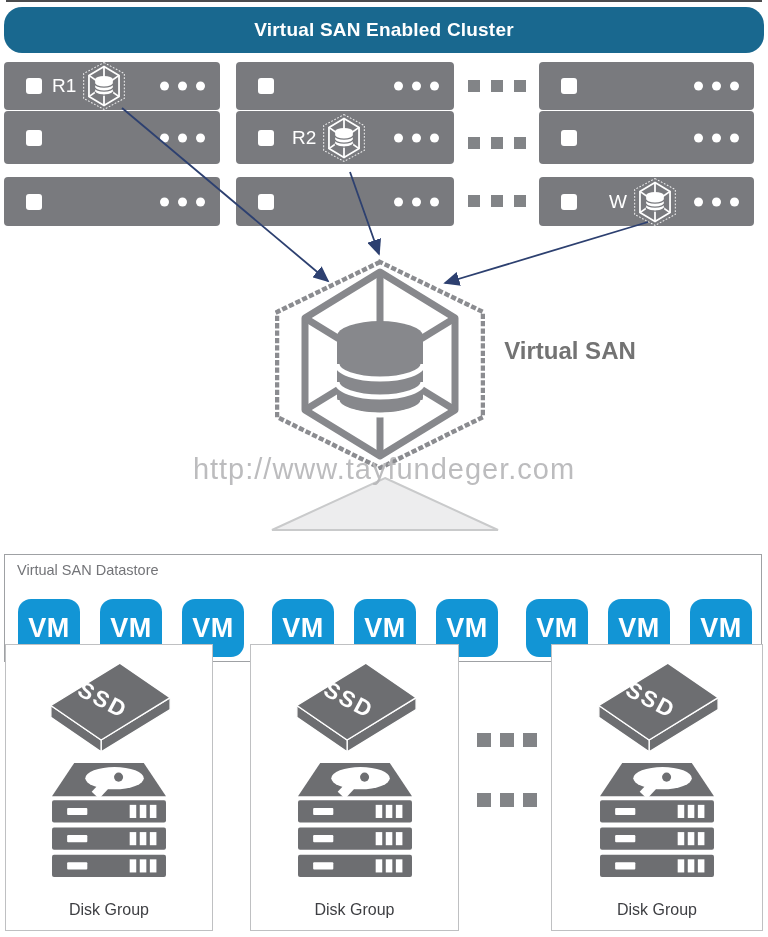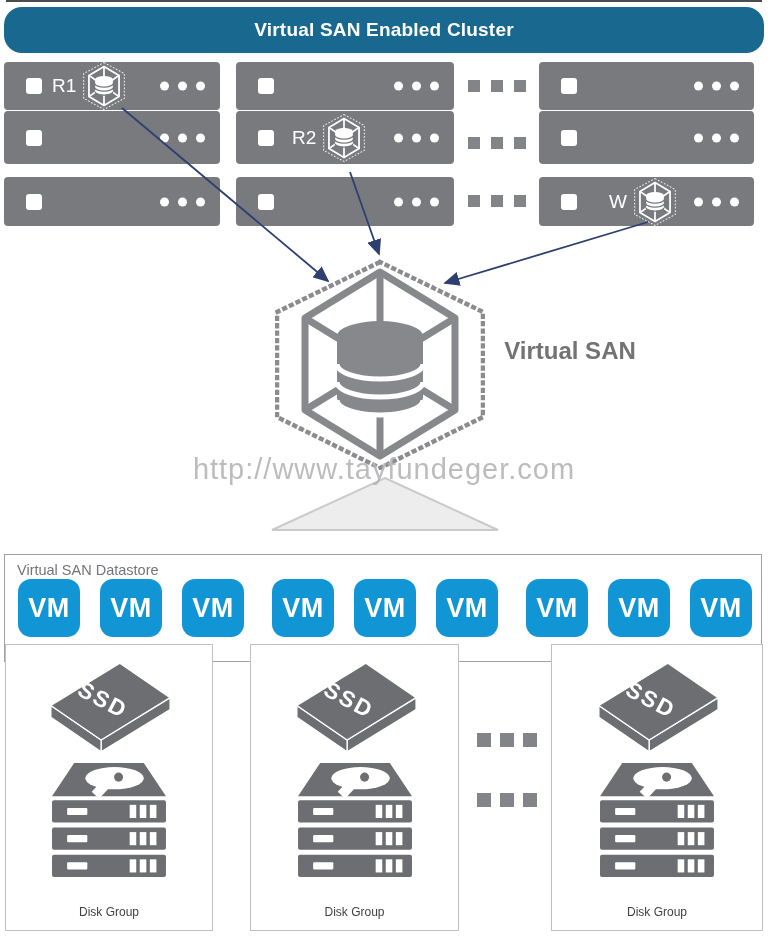--- a/index.html
+++ b/index.html
@@ -37,34 +37,34 @@
             color:#737373;font-size:24px;font-weight:bold;line-height:33px;}
 
   .funnel{position:absolute;left:263px;top:472px;width:240px;height:60px;}
   .watermark{position:absolute;left:50%;top:453px;transform:translateX(-50%);
              white-space:nowrap;color:#b7b7b9;font-size:29px;letter-spacing:1px;opacity:.92;text-align:center;}
 
   
   .vmpanel{position:absolute;left:4px;top:530px;width:758px;height:108px;
            border:1.5px solid #9fa1a4;box-sizing:border-box;background:#fff;margin-top:24px;}
   .vmpanel .ptitle{position:absolute;left:12px;top:7px;color:#737478;font-size:14.5px;}
-  .vmrow{position:absolute;left:0;top:24px;width:100%;display:flex;padding:0 13px;box-sizing:border-box;align-items:flex-end;}
+  .vmrow{position:absolute;left:0;top:44px;width:100%;display:flex;padding:0 13px;box-sizing:border-box;align-items:flex-end;}
   .vm{width:62px;height:58px;border-radius:13px;background:#1295d5;color:#fff;
       font-size:27px;font-weight:bold;display:flex;align-items:center;justify-content:center;
       letter-spacing:.5px;margin-right:20px;flex:none;}
   .vm.gap{margin-right:28px;}
   .vm.last{margin-right:0;}
 
   
   .diskbox{position:absolute;top:644px;height:287px;border:1.2px solid #bfc0c2;
            box-sizing:border-box;background:#fff;display:flex;flex-direction:column;align-items:center;}
   .b0{left:5px;width:208px}.b1{left:250px;width:209px}.b2{left:551px;width:212px}
   .ssdsvg{margin-top:13px;flex:none;}
   .hddsvg{margin-top:6px;flex:none;}
-  .dglabel{margin-top:auto;margin-bottom:11px;color:#3e3f43;font-size:12px;}
+  .dglabel{margin-top:auto;margin-bottom:11px;color:#3e3f43;font-size:16px;}
 </style>
 </head>
 <body>
 
 <div class="topline"></div>
 
 <div class="header">
   <span>Virtual SAN Enabled Cluster</span>
 </div>
 

